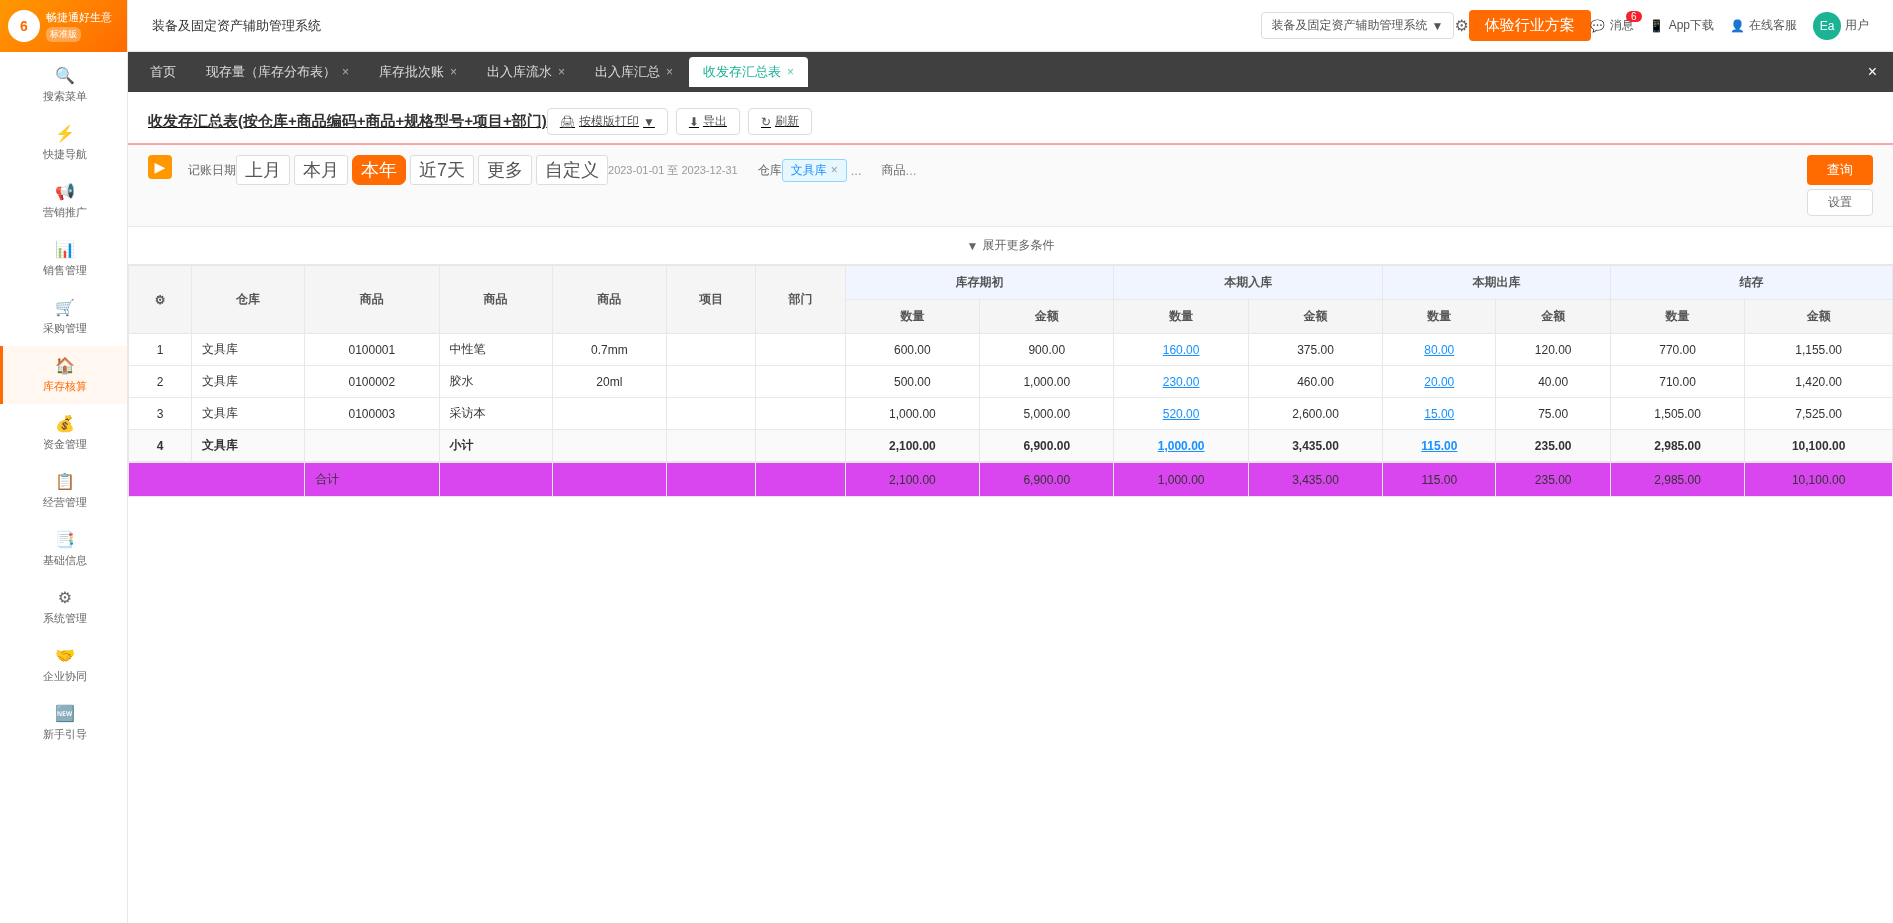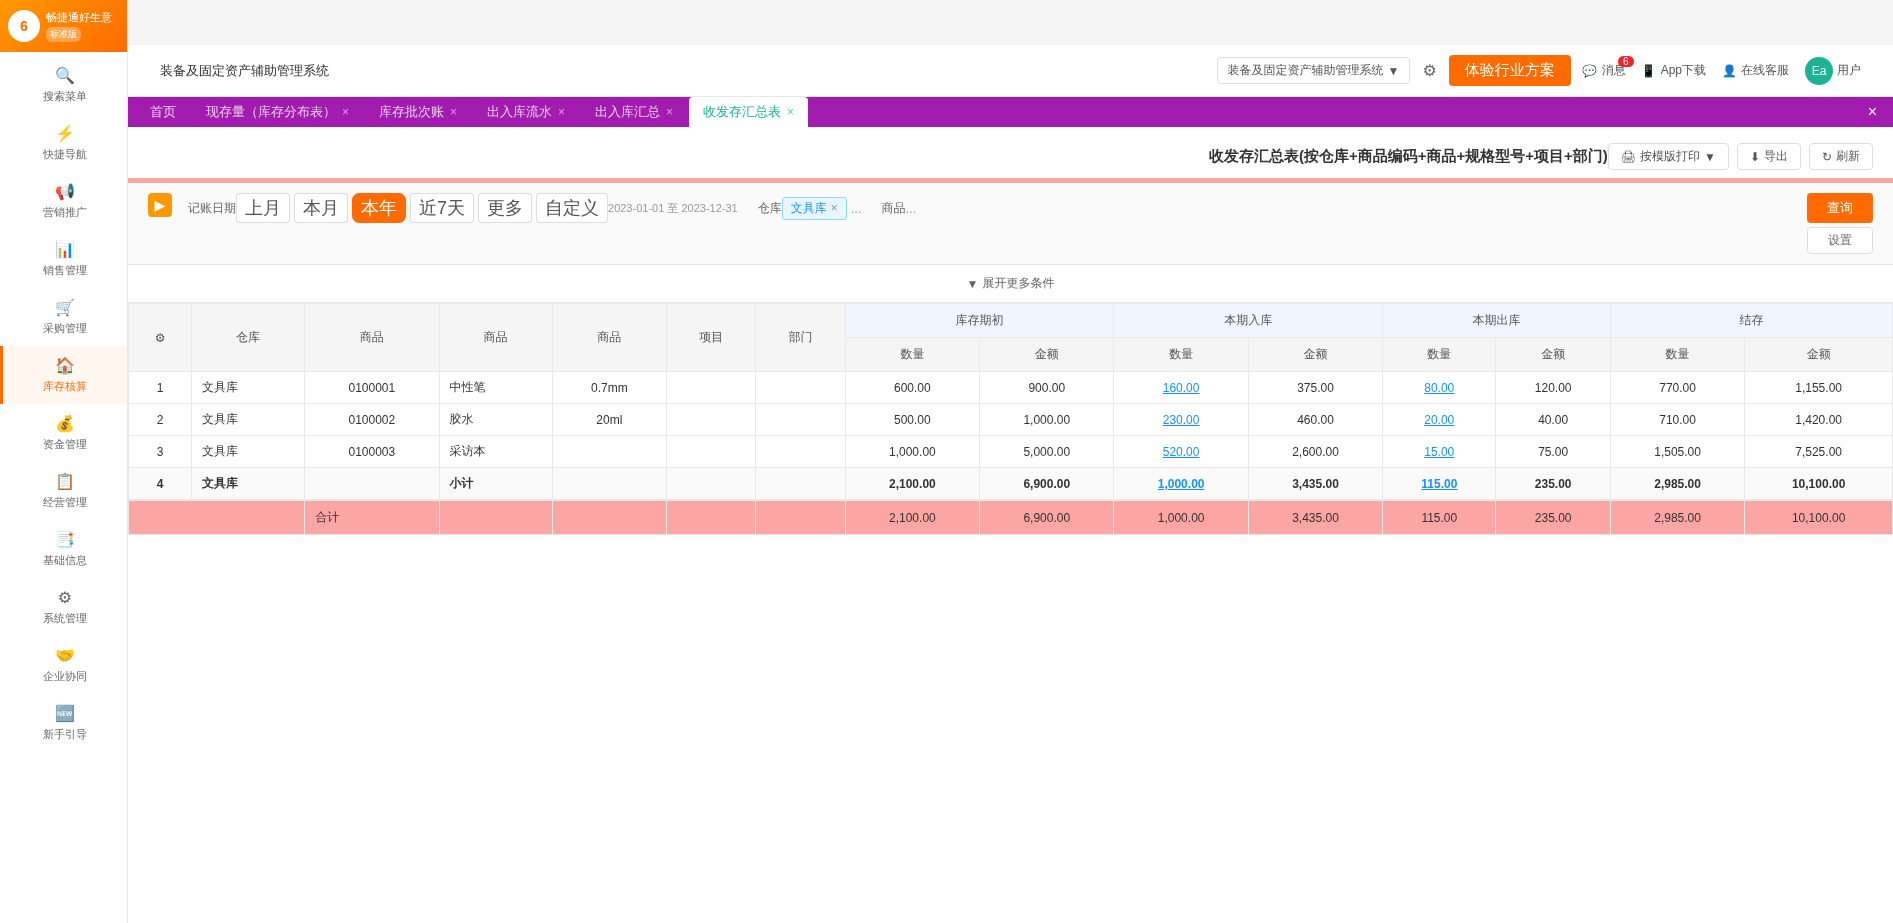--- a/index.html
+++ b/index.html
@@ -14,41 +14,41 @@
     .sidebar-nav { flex: 1; overflow-y: auto; padding: 4px 0; }
     .sidebar-item { display: flex; flex-direction: column; align-items: center; padding: 10px 4px; cursor: pointer; color: #666; gap: 4px; border-left: 3px solid transparent; }
     .sidebar-item.active { background: #fff7f0; color: #ff6b00; border-left-color: #ff6b00; }
     .sidebar-item-icon { font-size: 16px; }
     .sidebar-item-label { font-size: 11px; text-align: center; }
 
     
     .main { flex: 1; display: flex; flex-direction: column; overflow: hidden; }
 
     
-    .top-header { height: 52px; background: #fff; border-bottom: 1px solid #e8e8e8; display: flex; align-items: center; padding: 0 32px; gap: 12px; margin-top: 45px; }
+    .top-header { height: 52px; background: #fff; border-bottom: 1px solid #e8e8e8; display: flex; align-items: center; padding: 0 24px; gap: 0; }
     .app-title { font-size: 13px; color: #333; flex: 1; }
     .header-dropdown { display: flex; align-items: center; gap: 4px; padding: 4px 10px; border: 1px solid #ddd; border-radius: 4px; cursor: pointer; font-size: 12px; color: #555; }
     .btn-trial { background: #ff6b00; color: #fff; border: none; padding: 6px 16px; border-radius: 4px; cursor: pointer; font-size: 15px; }
     .header-actions { display: flex; align-items: center; gap: 16px; margin-left: auto; }
     .header-action-item { display: flex; align-items: center; gap: 4px; cursor: pointer; color: #555; font-size: 12px; position: relative; }
     .badge { position: absolute; top: -6px; right: -8px; background: #f5222d; color: #fff; border-radius: 10px; font-size: 10px; padding: 0 4px; min-width: 16px; text-align: center; }
     .settings-icon { font-size: 16px; color: #666; cursor: pointer; }
 
     
-    .tab-bar { height: 30px; background: #a21caf; display: flex; align-items: center; padding: 0 8px; gap: 2px; }
+    .tab-bar { height: 40px; background: #404040; display: flex; align-items: center; padding: 0 8px; gap: 2px; }
     .tab { display: flex; align-items: center; gap: 6px; padding: 6px 14px; color: rgba(255,255,255,0.8); cursor: pointer; border-radius: 4px 4px 0 0; font-size: 13px; white-space: nowrap; }
     .tab.active { background: #fff; color: #1ab394; }
     .tab-close { font-size: 12px; opacity: 0.7; }
     .tab-bar-close { margin-left: auto; color: #fff; cursor: pointer; font-size: 16px; padding: 4px 8px; }
 
     
     .page-content { flex: 1; background: #fff; overflow-y: auto; padding: 0; }
 
     
-    .page-header { padding: 16px 20px 8px; border-bottom: 5px solid #fca5a5; display: flex; align-items: center; justify-content: flex-end; }
+    .page-header { padding: 16px 20px 8px; border-bottom: 2px solid #fca5a5; display: flex; align-items: center; justify-content: flex-start; text-decoration: underline; }
     .page-title { font-size: 15px; font-weight: 600; color: #333; }
     .page-actions { display: flex; align-items: center; gap: 8px; }
     .btn-export { display: flex; align-items: center; gap: 4px; border: 1px solid #ddd; background: #fff; padding: 4px 12px; border-radius: 4px; cursor: pointer; font-size: 12px; color: #555; }
     .btn-refresh { display: flex; align-items: center; gap: 4px; border: 1px solid #ddd; background: #fff; padding: 4px 12px; border-radius: 4px; cursor: pointer; font-size: 12px; color: #555; }
     .btn-print { display: flex; align-items: center; gap: 4px; border: 1px solid #ddd; background: #fff; padding: 4px 12px; border-radius: 4px; cursor: pointer; font-size: 12px; color: #555; }
     .filter-toggle { background: #ff9800; color: #fff; border: none; width: 24px; height: 24px; border-radius: 4px; cursor: pointer; font-size: 14px; display: flex; align-items: center; justify-content: center; }
     .date-btn { padding: 2px 8px; border: 1px solid #ddd; border-radius: 3px; cursor: pointer; font-size: 18px; background: #fff; color: #555; }
     .date-btn.active { background: #ff6b00; color: #fff; border-color: #ff6b00; border-radius: 7px; }
     .warehouse-tag { display: flex; align-items: center; gap: 4px; background: #e6f7ff; border: 1px solid #91d5ff; padding: 2px 8px; border-radius: 3px; font-size: 12px; color: #1890ff; }
     .warehouse-tag-close { cursor: pointer; color: #999; }
@@ -56,28 +56,28 @@
     .btn-query { background: #ff6b00; color: #fff; border: none; padding: 6px 20px; border-radius: 4px; cursor: pointer; font-size: 13px; }
     .btn-settings { background: #fff; color: #666; border: 1px solid #ddd; padding: 4px 16px; border-radius: 4px; cursor: pointer; font-size: 12px; }
 
     
     .expand-row { display: flex; justify-content: center; padding: 6px; border-bottom: 1px solid #e8e8e8; }
 
     
     .table-container { padding: 0; }
     table { width: 100%; border-collapse: collapse; font-size: 12px; }
     thead tr { background: #f5f5f5; }
-    th { padding: 8px 10px; text-align: center; border: 1px solid #e8e8e8; color: #555; font-weight: 400; white-space: nowrap; }
+    th { padding: 8px 10px; text-align: center; border: 1px solid #e8e8e8; color: #555; font-weight: 700; white-space: nowrap; }
     td { padding: 7px 10px; text-align: center; border: 1px solid #e8e8e8; color: #333; }
     .row-subtotal td { font-weight: bold; background: #fafafa; }
     .text-left { text-align: left; }
     .link-text { color: #1890ff; text-decoration: underline; cursor: pointer; }
 
     
-    .bottom-total { position: sticky; bottom: 0; background: #fca5a5; border-top: 2px solid #e8e8e8; }
+    .bottom-total { position: sticky; bottom: 0; background: #d946ef; border-top: 2px solid #e8e8e8; }
     .bottom-total td { font-weight: 500; padding: 8px 10px; border: 1px solid #e8e8e8; }
     th.group-header { background: #f0f5ff; }
 
     .user-avatar { width: 28px; height: 28px; border-radius: 50%; background: #1ab394; color: #fff; display: flex; align-items: center; justify-content: center; font-size: 12px; }
   </style>
 </head>
 <body>
 
 <div class="sidebar">
   <div class="sidebar-logo">

